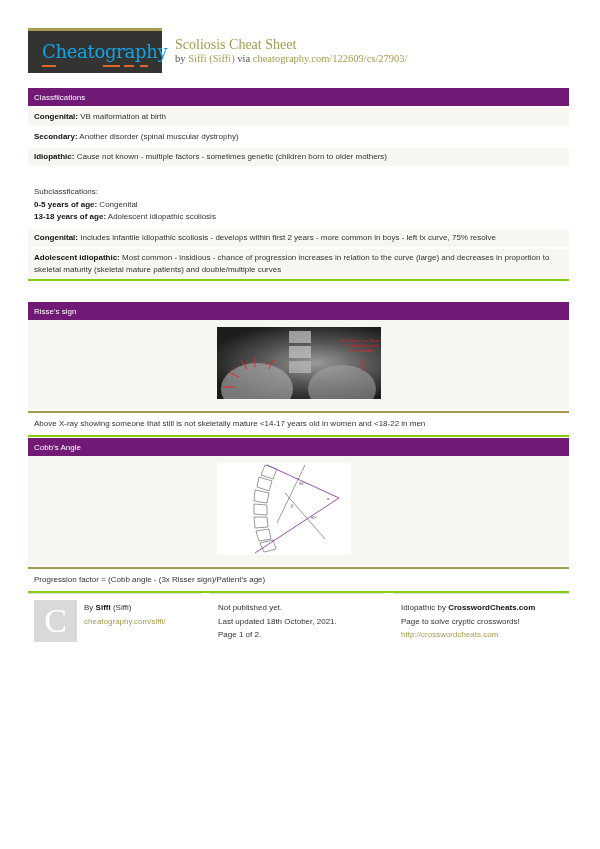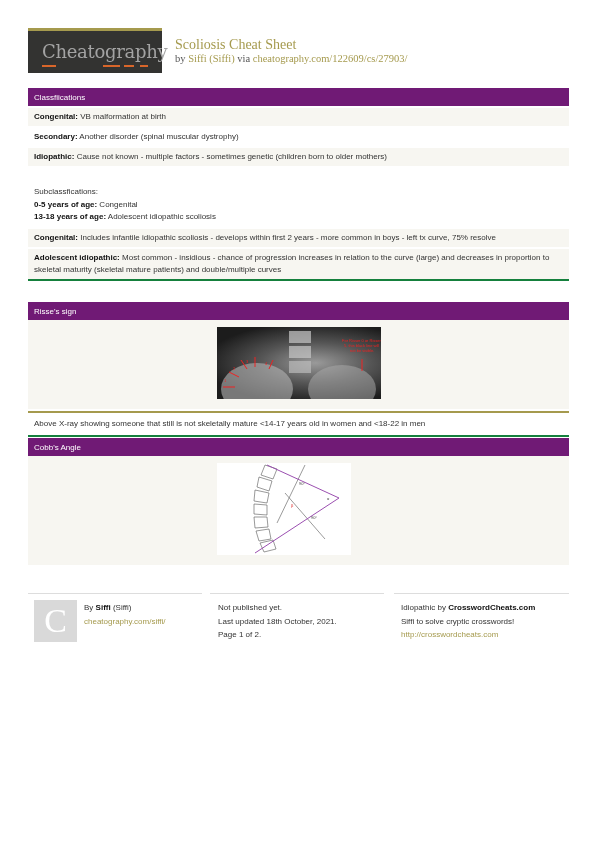--- a/index.html
+++ b/index.html
@@ -1,29 +1,29 @@
 <!DOCTYPE html>
 <html><head>
 <meta charset="utf-8">
 <style>
   * { box-sizing: border-box; margin: 0; padding: 0; }
   html, body { width: 600px; height: 849px; background: #ffffff; }
   body { position: relative; font-family: "Liberation Sans", sans-serif; color: #222; overflow: hidden; }
 
   .logo { position: absolute; left: 28px; top: 28px; width: 134px; height: 45px; background: #333331; border-top: 3px solid #A59A4E; }
-  .logo-text { position: absolute; left: 0; right: 0; top: 10px; text-align: center; font-family: "DejaVu Serif", serif; font-size: 18px; color: #a3a3a3; letter-spacing: -0.3px; padding-left: 14px; }
+  .logo-text { position: absolute; left: 0; right: 0; top: 10px; text-align: center; font-family: "DejaVu Serif", serif; font-size: 18px; color: #0ea5e9; letter-spacing: -0.3px; padding-left: 14px; }
   .logo-underline { position: absolute; top: 34px; height: 1.5px; background: #D9662A; }
 
   .title { position: absolute; left: 175px; top: 37px; font-family: "Liberation Serif", serif; font-size: 14px; color: #A59A4E; text-align: right; }
   .byline { position: absolute; left: 175px; top: 53px; font-family: "Liberation Serif", serif; font-size: 10.5px; color: #555; }
   .byline .link { color: #A59A4E; }
 
   .section { position: absolute; left: 28px; width: 541px; }
   .sec-head { height: 18px; background: #701a75; color: #fff; font-size: 8px; padding: 5px 0 0 6px; }
-  .sec-body { border-bottom: 2px solid #15803d; }
+  .sec-body { border-bottom: 2px solid #84cc16; }
   .row { font-size: 8px; line-height: 12px; padding: 3px 6px; color: #333; }
   .row.alt { background: #F7F6F1; }
   .row b { color: #111; }
 
   .img-row { background: #F7F6F1; position: relative; }
   .xray { position: absolute; left: 189px; width: 164px; height: 72px; background: radial-gradient(ellipse at 60% 50%, #9a9a9a 0%, #555 40%, #1c1c1c 80%); overflow: hidden; }
   .cobb { position: absolute; left: 189px; width: 134px; height: 92px; background: #fff; }
 
   .footer-line { position: absolute; top: 593px; height: 1px; background: #ddd; }
   .avatar { position: absolute; left: 34px; top: 600px; width: 43px; height: 42px; background: #D9D9D9; color: #fff; font-family: "Liberation Serif", serif; font-size: 34px; text-align: center; line-height: 42px; }
@@ -124,33 +124,36 @@
           <text x="82" y="22">90°</text>
             <text x="94" y="56">90°</text>
             <text x="110" y="37">α</text>
         </g>
         <g font-size="4" font-family="Liberation Sans, sans-serif" fill="#d22">
           <text x="74" y="44">β</text>
         </g>
       </svg>
     </div>
   </div>
+  <div class="sec-body" style="border-top:2px solid #A59A4E;margin-top:2px">
+    <div class="row" style="padding:5px 6px">Progression factor = (Cobb angle - (3x Risser sign)/Patient's age)</div>
+  </div>
 </div>
 
 <div class="footer-line" style="left:28px;width:174px"></div>
 <div class="footer-line" style="left:210px;width:174px"></div>
 <div class="footer-line" style="left:394px;width:175px"></div>
 
 <div class="avatar">C</div>
 <div class="ft" style="left:84px;top:601px">
   <div><span>By</span> <b>Siffi</b><span> (Siffi)</span></div>
   <div class="link">cheatography.com/siffi/</div>
 </div>
 <div class="ft" style="left:218px;top:601px">
   <div>Not published yet.</div>
   <div>Last updated 18th October, 2021.</div>
   <div>Page 1 of 2.</div>
 </div>
 <div class="ft" style="left:401px;top:601px">
   <div><span>Idiopathic by </span><b>CrosswordCheats.com</b></div>
-  <div>Siffi to solve cryptic crosswords!</div>
+  <div>Page to solve cryptic crosswords!</div>
   <div class="link">http://crosswordcheats.com</div>
 </div>
 
 </body></html>

